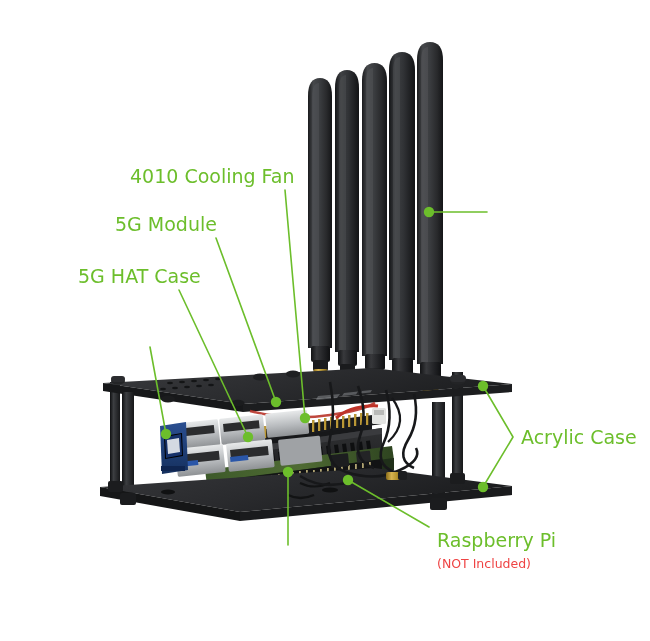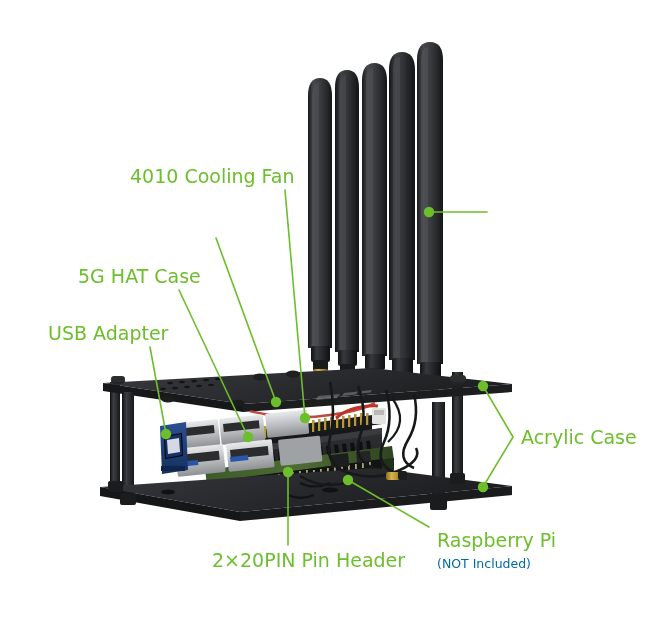--- a/index.html
+++ b/index.html
@@ -31,21 +31,21 @@
   .callout-text {
     position: absolute;
     color: #6cbe2b;
     font-size: 19px;
     line-height: 1;
     white-space: nowrap;
     font-family: "DejaVu Sans", "Liberation Sans", sans-serif;
   }
   .callout-sub {
     position: absolute;
-    color: #0369a1;
+    color: #ef4444;
     font-size: 12.5px;
     line-height: 1;
     white-space: nowrap;
     font-family: "DejaVu Sans", "Liberation Sans", sans-serif;
   }
 </style>
 </head>
 <body>
 
 <div id="stage">
@@ -400,26 +400,25 @@
         <circle cx="429" cy="212" r="5.2"></circle>
         <circle cx="483" cy="386" r="5.2"></circle>
         <circle cx="483" cy="487" r="5.2"></circle>
         <circle cx="348" cy="480" r="5.2"></circle>
         <circle cx="288" cy="472" r="5.2"></circle>
       </g>
   </svg>
 
   <div class="callout-text" style="left:130px; top:167px;">4010 Cooling Fan</div>
 
+  <div class="callout-text" style="left:115px; top:215px;">5G Module</div>
 
   <div class="callout-text" style="left:78px; top:267px;">5G HAT Case</div>
 
-  <div class="callout-text" style="left:48px; top:324px;">USB Adapter</div>
 
 
   <div class="callout-text" style="left:521px; top:428px;">Acrylic Case</div>
 
   <div class="callout-text" style="left:437px; top:531px;">Raspberry Pi</div>
   <div class="callout-sub" style="left:437px; top:558px;">(NOT Included)</div>
 
-  <div class="callout-text" style="left:212px; top:551px;">2×20PIN Pin Header</div>
 
 </div>
 
 </body></html>

